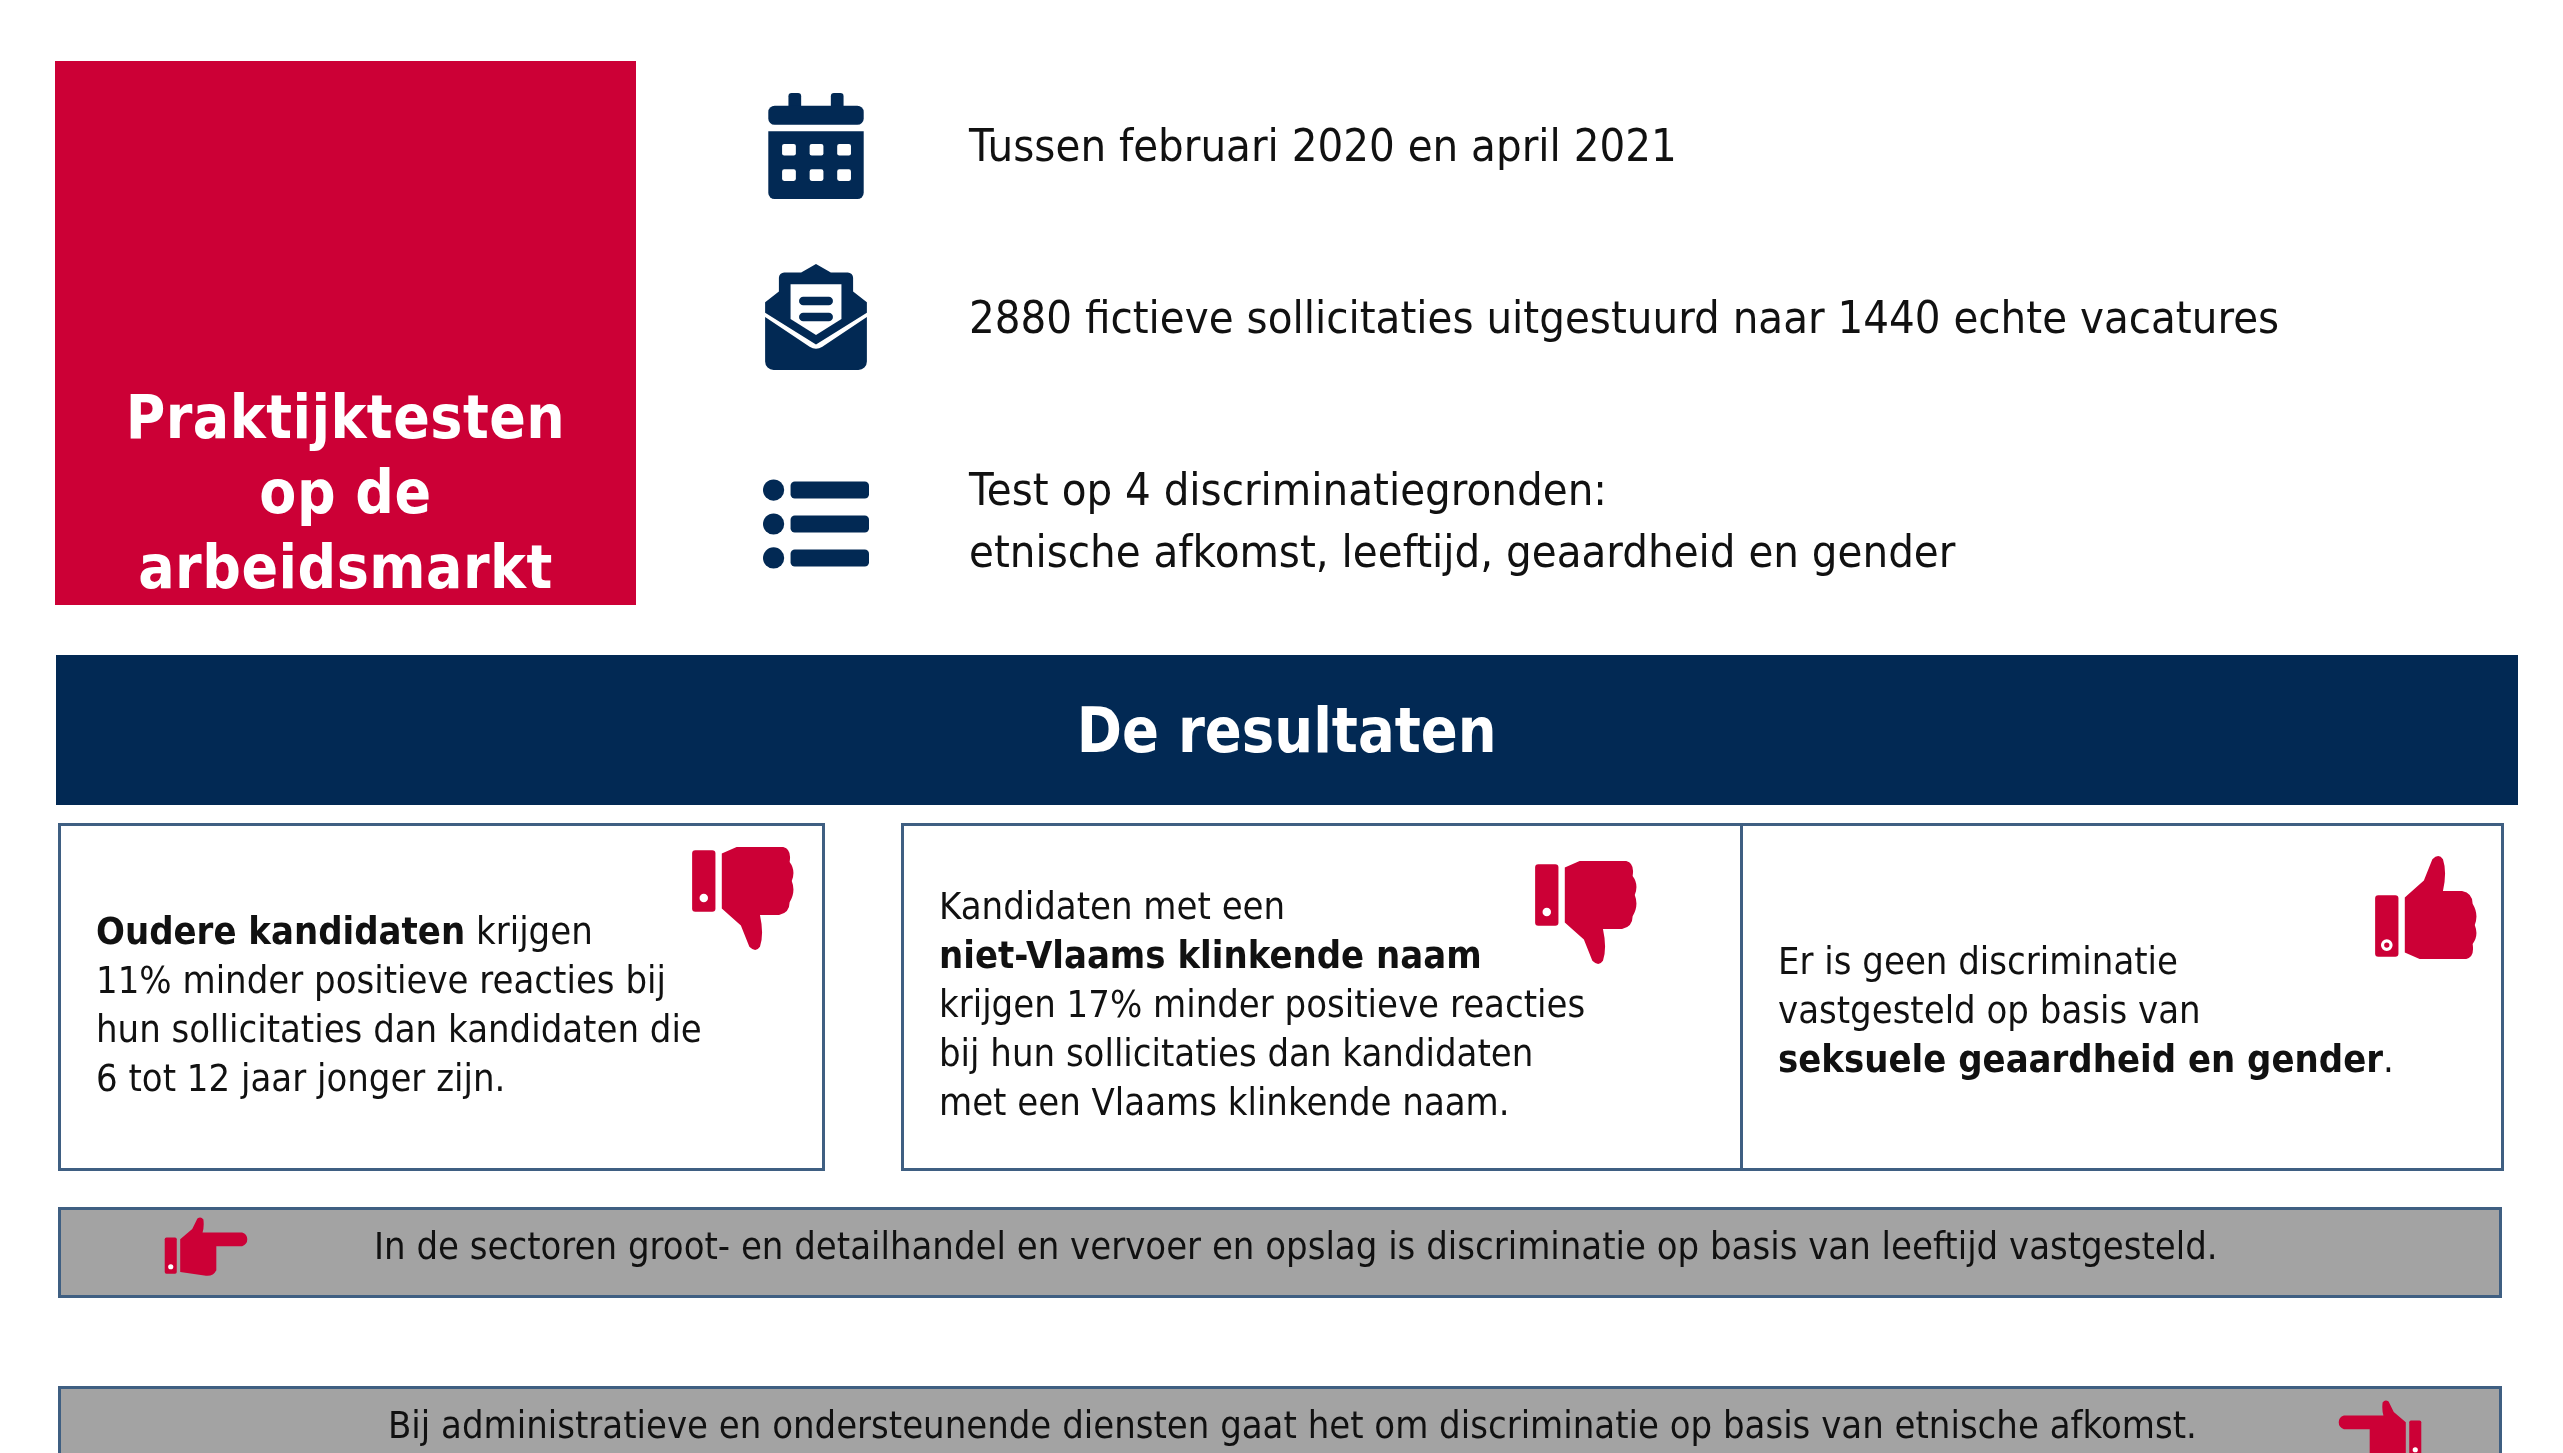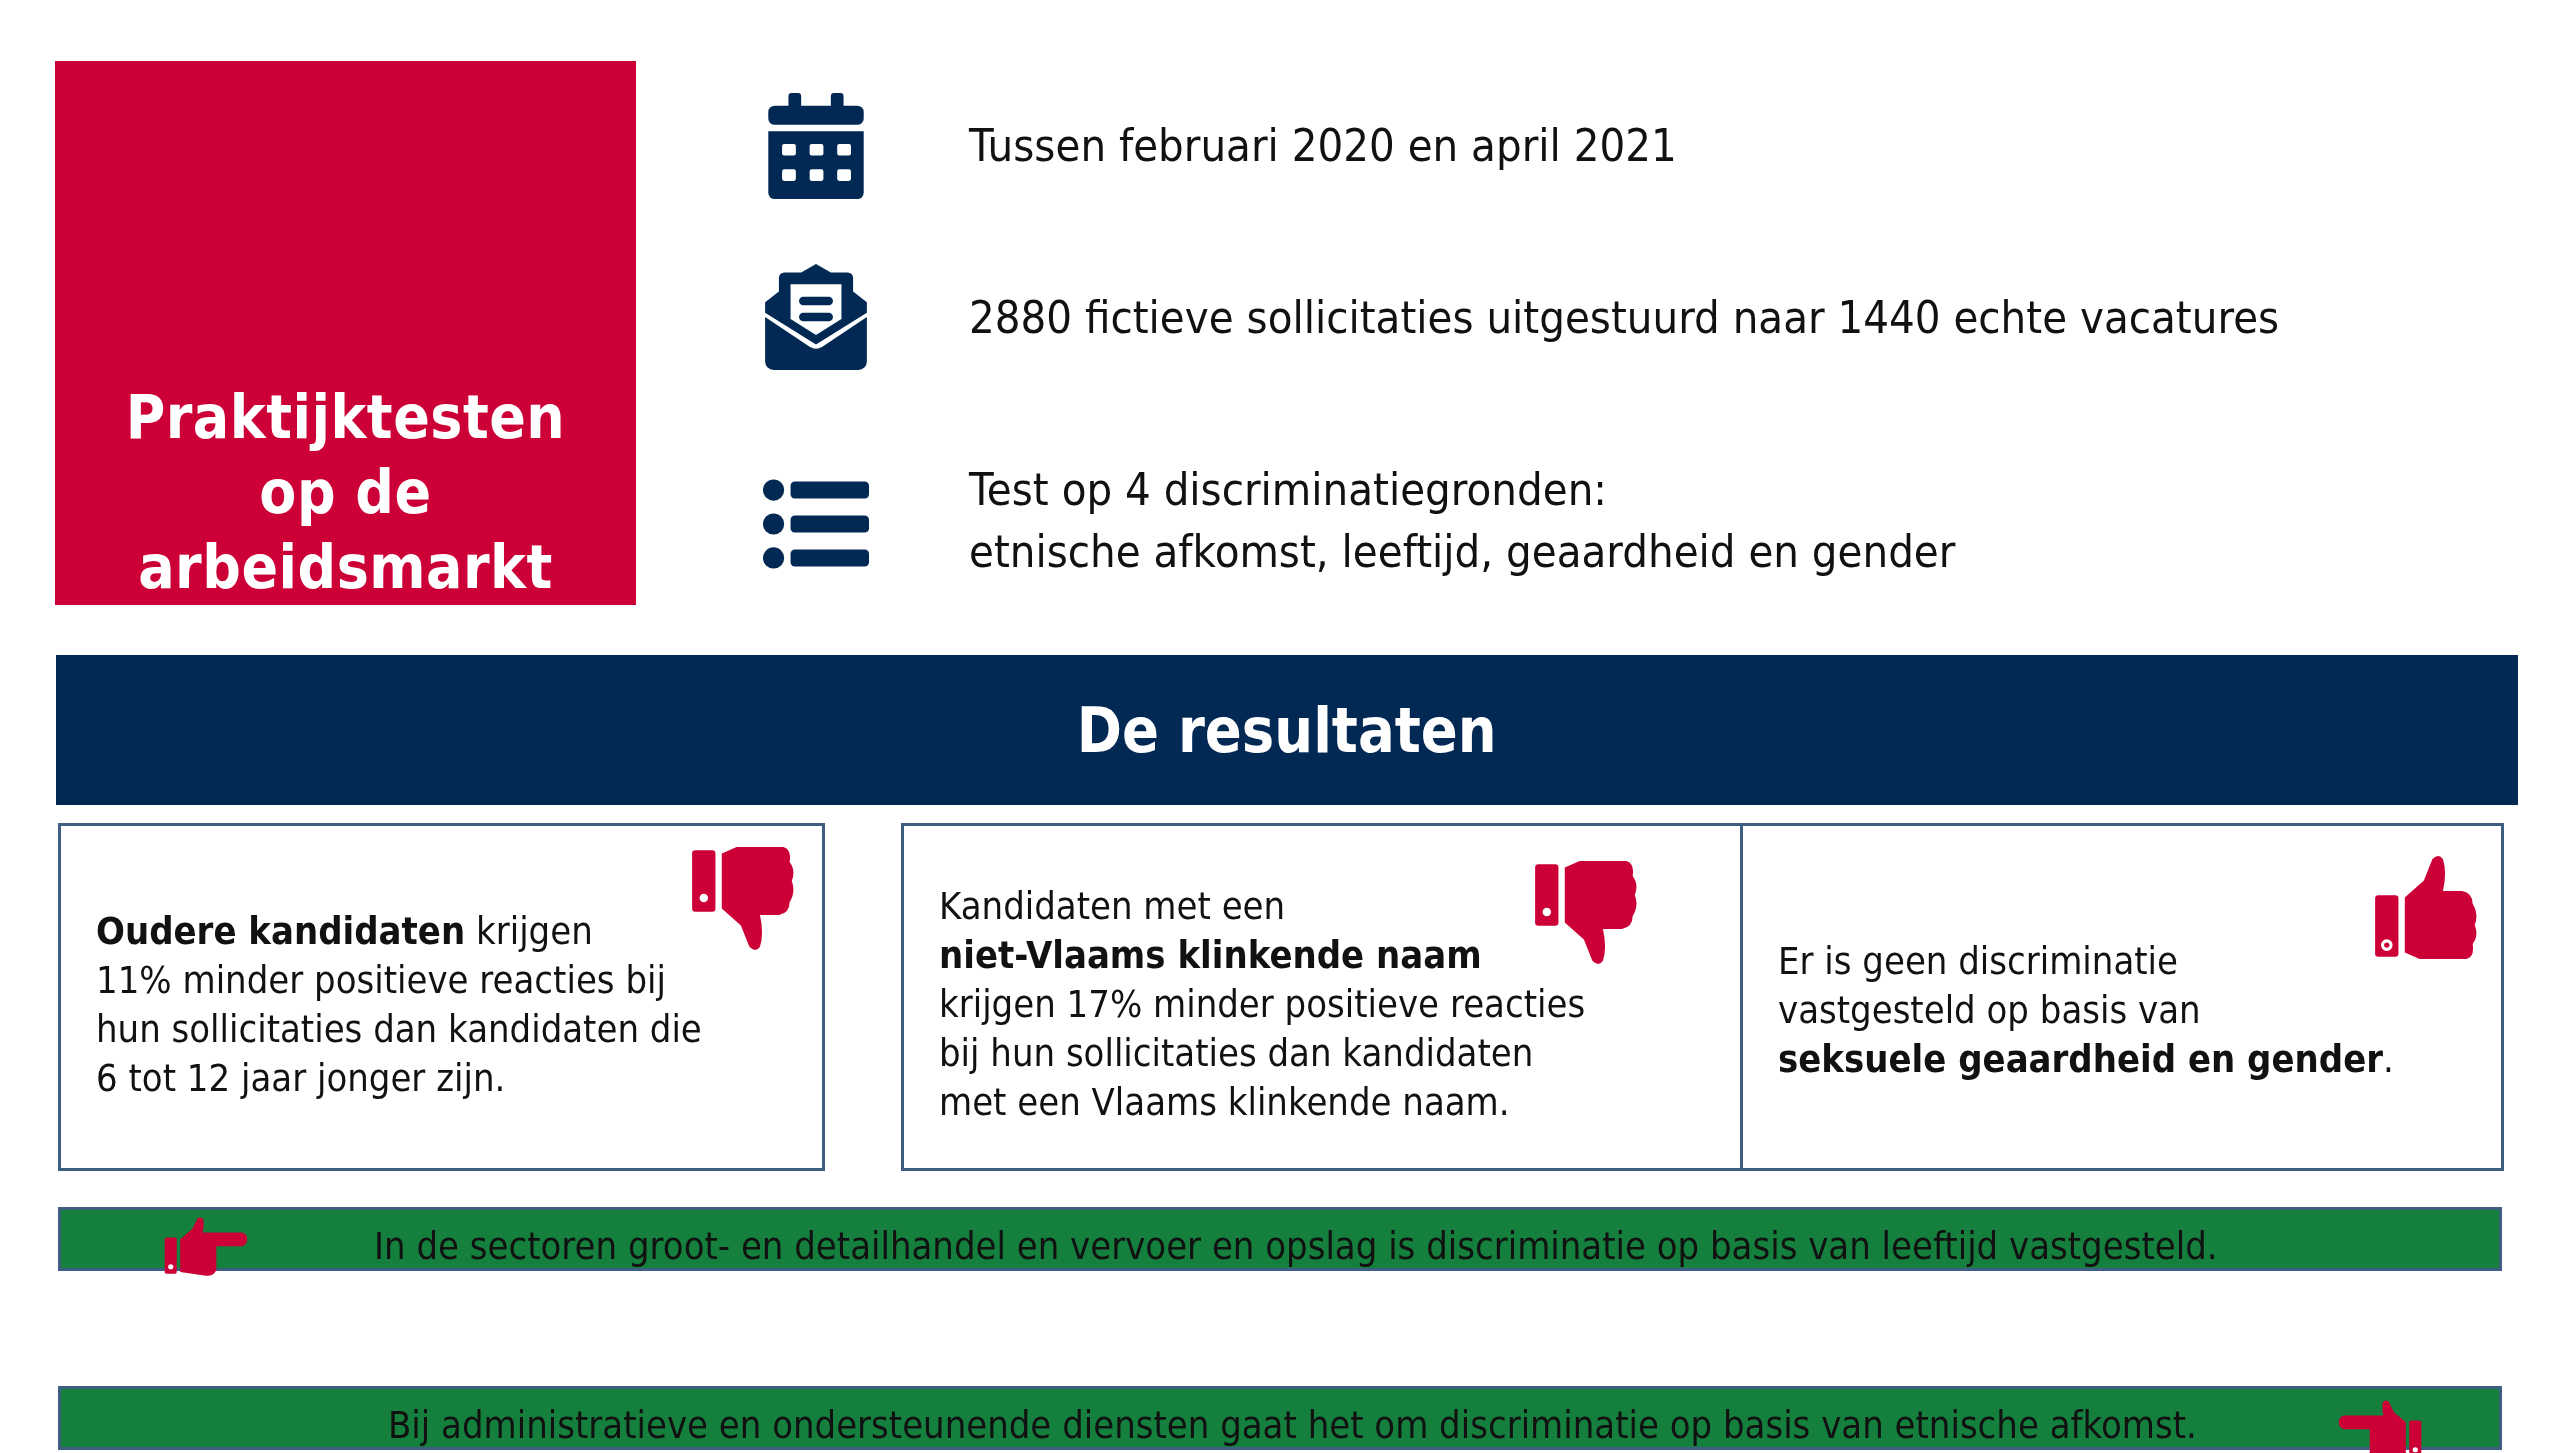--- a/index.html
+++ b/index.html
@@ -14,21 +14,21 @@
     .info-text { left:969px; font-size:45px; line-height:62px; color:#111; white-space:pre-line;
                  transform:scaleX(0.9); transform-origin:left center; }
     .banner { left:56px; top:655px; width:2462px; height:150px; background:#022954;
               display:flex; align-items:center; justify-content:center; }
     .banner span { color:#fff; font-size:62px; font-weight:bold; transform:scaleX(0.88); }
     .card { top:823px; height:348px; border:3.8px solid #3f5f82; box-sizing:border-box; background:#fff; }
     .card .txt { position:absolute; left:35px; font-size:37px; line-height:49px; color:#111;
                  transform:scaleX(0.92); transform-origin:left top; white-space:nowrap; }
     .card .txt b { font-weight:bold; }
     .card .thumb { position:absolute; width:106px; height:106px; }
-    .row { left:58px; width:2444px; height:64px; border:3.8px solid #3f5f82; box-sizing:border-box; background:#15803d; }
+    .row { left:58px; width:2444px; height:91px; border:3.8px solid #3f5f82; box-sizing:border-box; background:#a3a3a3; }
     .row .rtxt { position:absolute; top:0; height:73px; display:flex; align-items:center;
                  font-size:37px; color:#111; transform:scaleX(0.92); transform-origin:left center; white-space:nowrap; }
     .row .hand { position:absolute; width:86px; height:62px; top:5.8px; }
   </style>
 </head>
 <body>
 
 <div class="abs title-box">
   <h1>Praktijktesten
 op de

